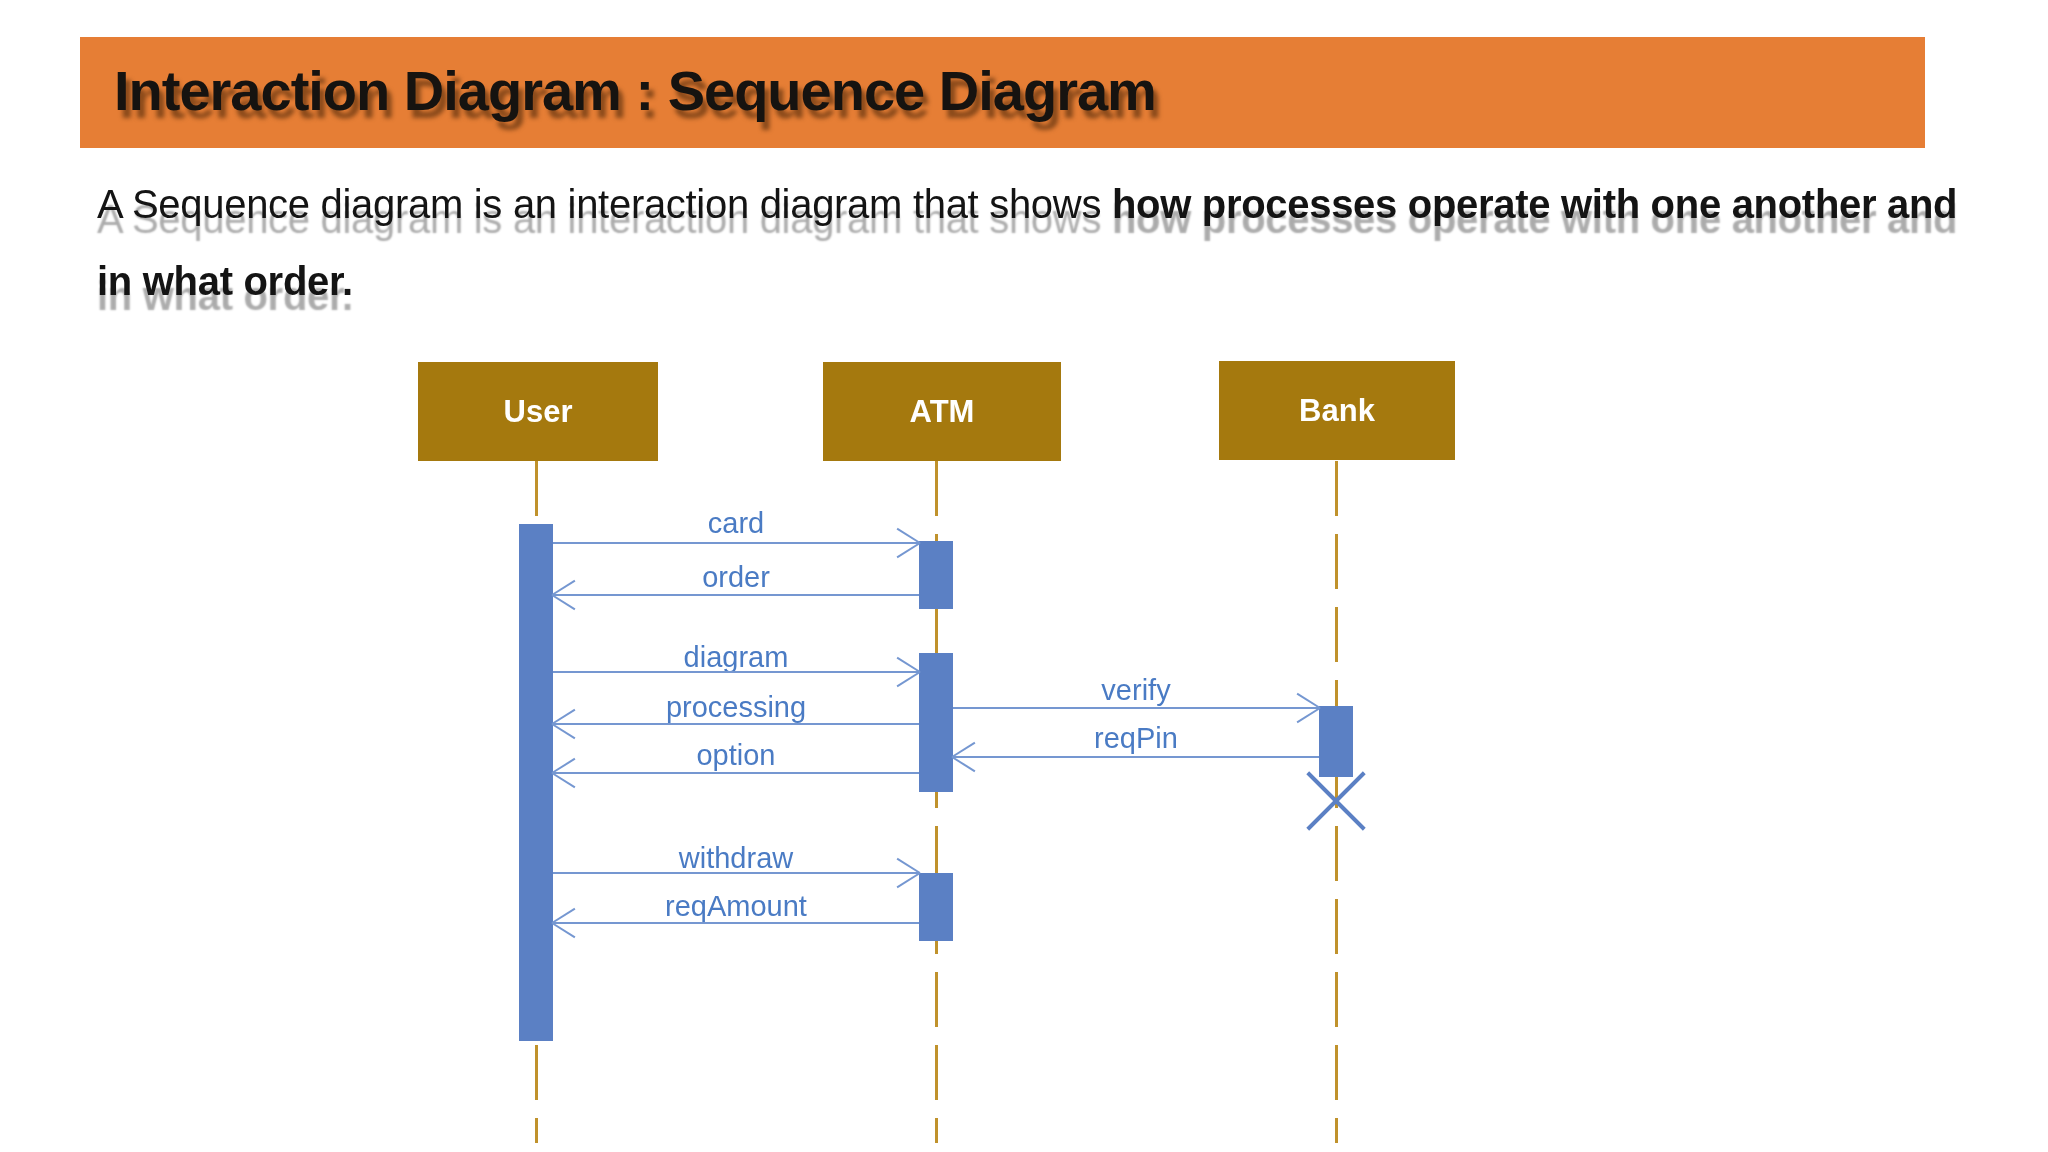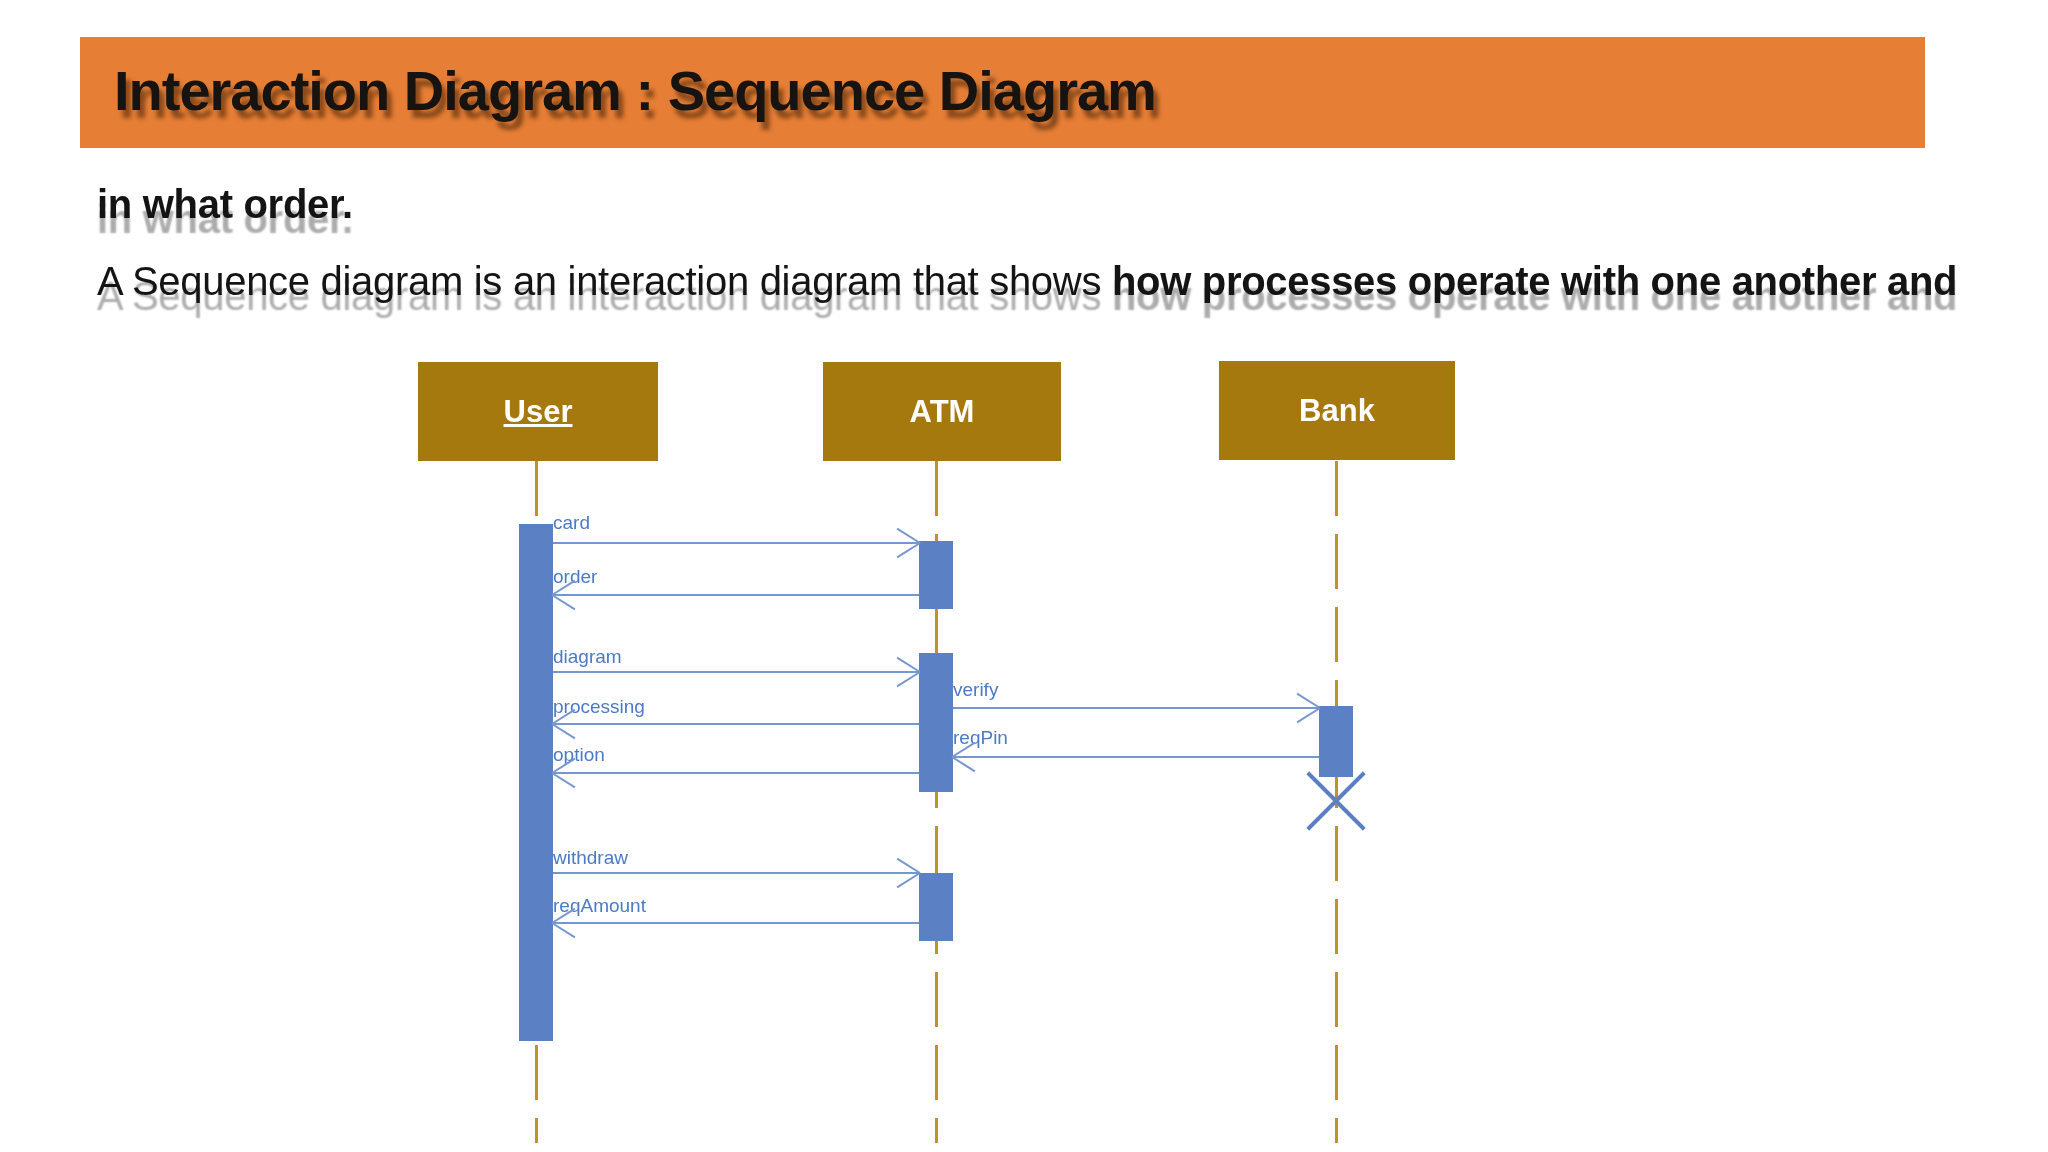--- a/index.html
+++ b/index.html
@@ -49,21 +49,21 @@
   .actor-box {
     position: absolute;
     height: 99px;
     background: var(--actor-gold, #a5790e);
     color: #ffffff;
     font-size: 31px;
     font-weight: 600;
     display: flex; align-items: center; justify-content: center;
     z-index: 2;
   }
-  #box-user { left: 418px; top: 362px; width: 240px; text-decoration: underline; }
+  #box-user { left: 418px; top: 362px; width: 240px; }
   #box-atm  { left: 823px; top: 362px; width: 238px; }
   #box-bank { left: 1219px; top: 361px; width: 236px; }
 
   .lifeline {
     position: absolute;
     top: 461px;
     width: 3px; height: 682px;
     background: repeating-linear-gradient(180deg,
       var(--lifeline-gold, #c0922c) 0 55px, transparent 55px 73px);
     z-index: 1;
@@ -80,22 +80,23 @@
   }
   #act-user { left: 519px; top: 524px; height: 517px; }
   #act-atm1 { left: 919px; top: 541px; height: 68px; }
   #act-atm2 { left: 919px; top: 653px; height: 139px; }
   #act-atm3 { left: 919px; top: 873px; height: 68px; }
   #act-bank { left: 1319px; top: 706px; height: 71px; }
 
   .msg-label {
     position: absolute;
     width: 366px;
-    font-size: 19px;
+    font-size: 29px;
     line-height: 34px;
+    text-align: center;
     color: var(--message-label-blue, #4a7bc4);
     z-index: 3;
     white-space: nowrap;
   }
   .arrow {
     position: absolute;
     width: 366px; height: 2px;
     background: var(--message-line-blue, #7597d1);
     z-index: 3;
   }
@@ -147,22 +148,22 @@
 </head>
 <body>
 
 <div class="slide">
 
   <div class="header-bar">
     <h1>Interaction Diagram : Sequence Diagram</h1>
   </div>
 
   <p class="intro">
+    <span class="line"><span>A Sequence diagram is an interaction diagram that shows </span><strong>how processes operate with one another and</strong></span>
     <span class="line"><strong>in what order.</strong></span>
-    <span class="line"><span>A Sequence diagram is an interaction diagram that shows </span><strong>how processes operate with one another and</strong></span>
   </p>
 
   <div>
 
     <div class="lifeline" id="life-user"></div>
     <div class="lifeline" id="life-atm"></div>
     <div class="lifeline" id="life-bank"></div>
 
     <div class="actor-box" id="box-user">
       <span>User</span>

